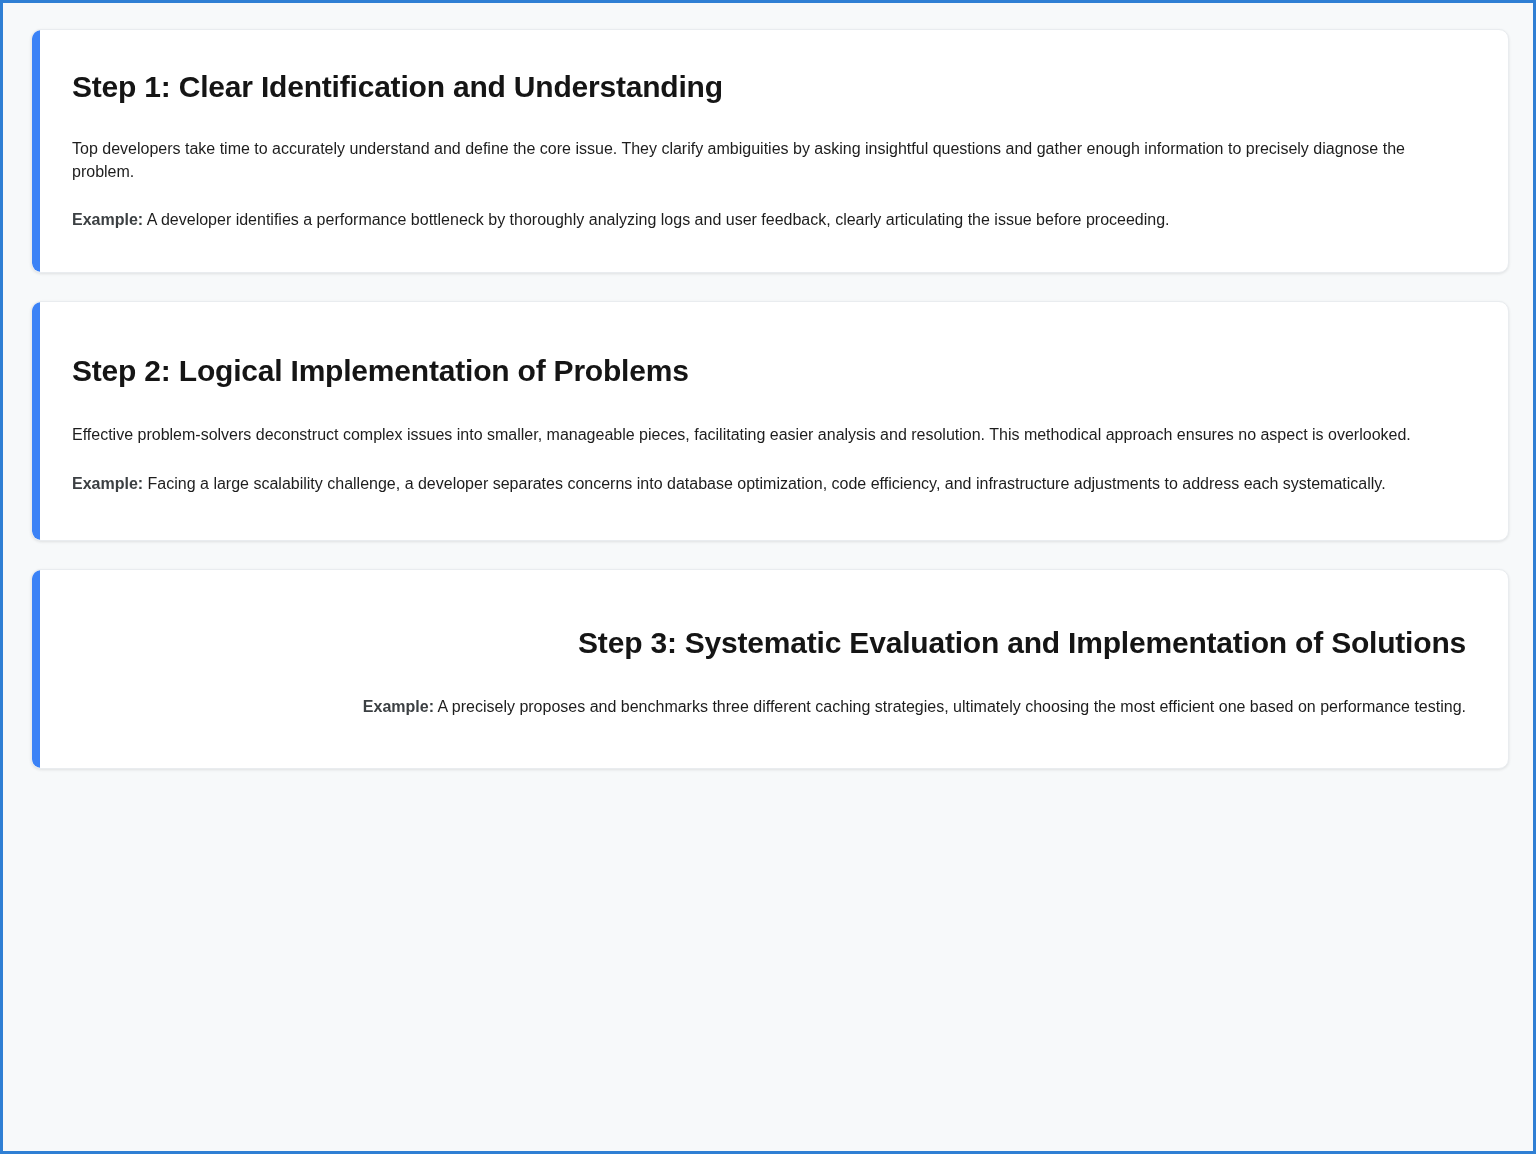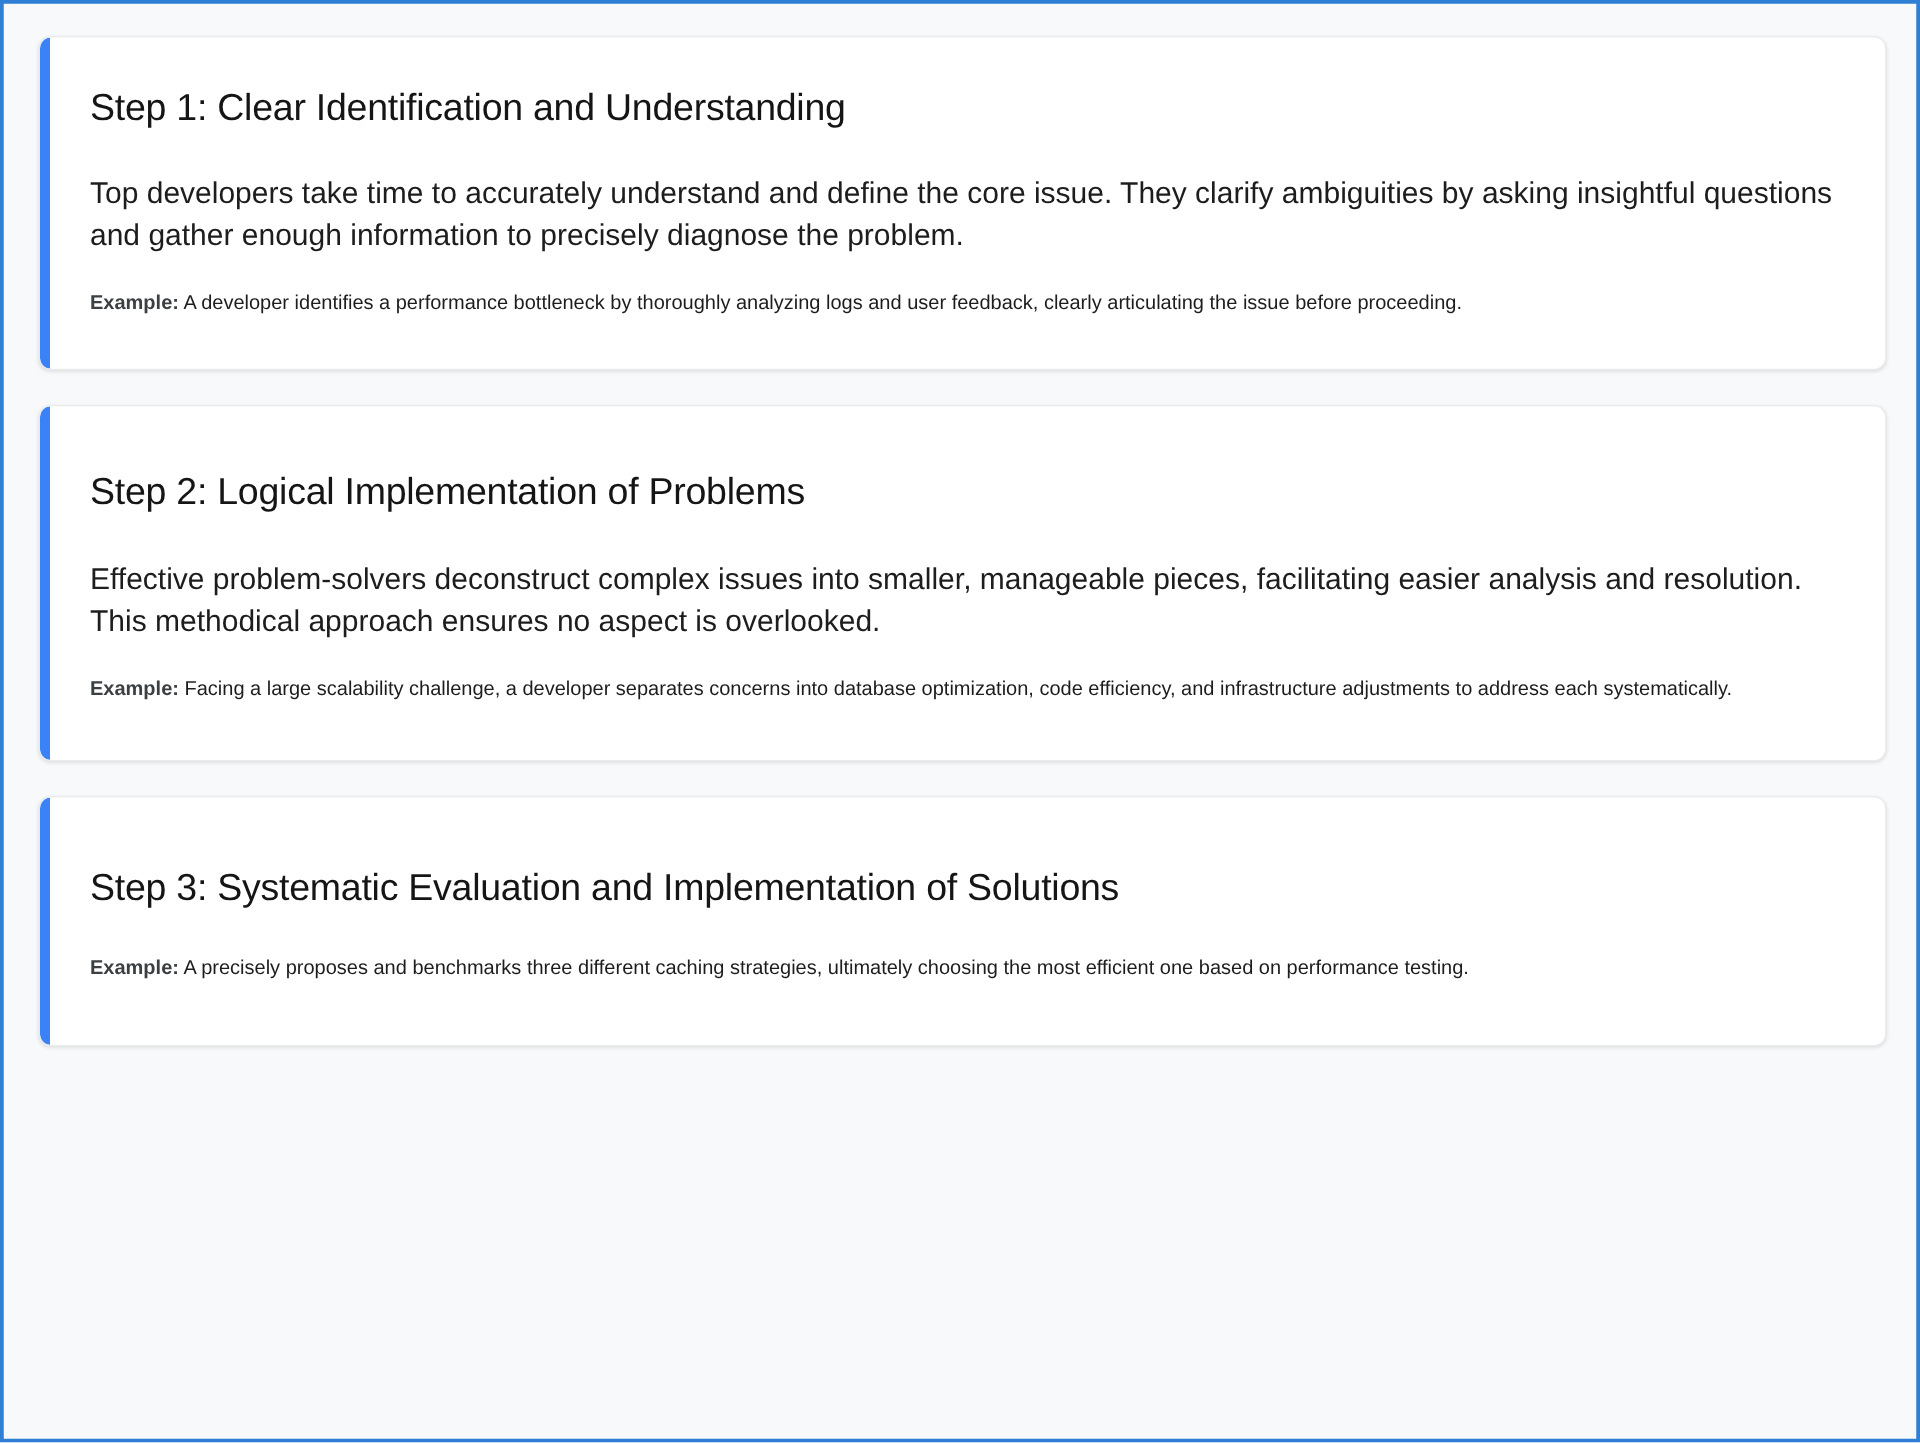--- a/index.html
+++ b/index.html
@@ -40,34 +40,34 @@
     position: absolute;
     left: 0;
     top: 0;
     bottom: 0;
     width: 8px;
     background: #3b82f6;
     border-radius: 10px 0 0 10px;
   }
   .card.card-1 { padding-top: 40px; padding-bottom: 40px; }
   .card.card-2 { padding-top: 52px; padding-bottom: 44px; }
-  .card.card-3 { padding-top: 56px; padding-bottom: 50px; }
+  .card.card-3 { padding-top: 56px; padding-bottom: 50px; text-align: right; }
 
   .card-title {
     font-size: 30px;
-    font-weight: normal;
+    font-weight: bold;
     color: #151515;
     margin: 0 0 34px 0;
     letter-spacing: -0.2px;
   }
   .card.card-2 .card-title,
   .card.card-3 .card-title { margin-bottom: 36px; }
 
   .card-body {
-    font-size: 24px;
+    font-size: 16px;
     line-height: 1.42;
     color: #1d1d1d;
     margin: 0 0 26px 0;
   }
   .card-example {
     font-size: 16px;
     line-height: 1.42;
     color: #1d1d1d;
     margin: 0;
   }

